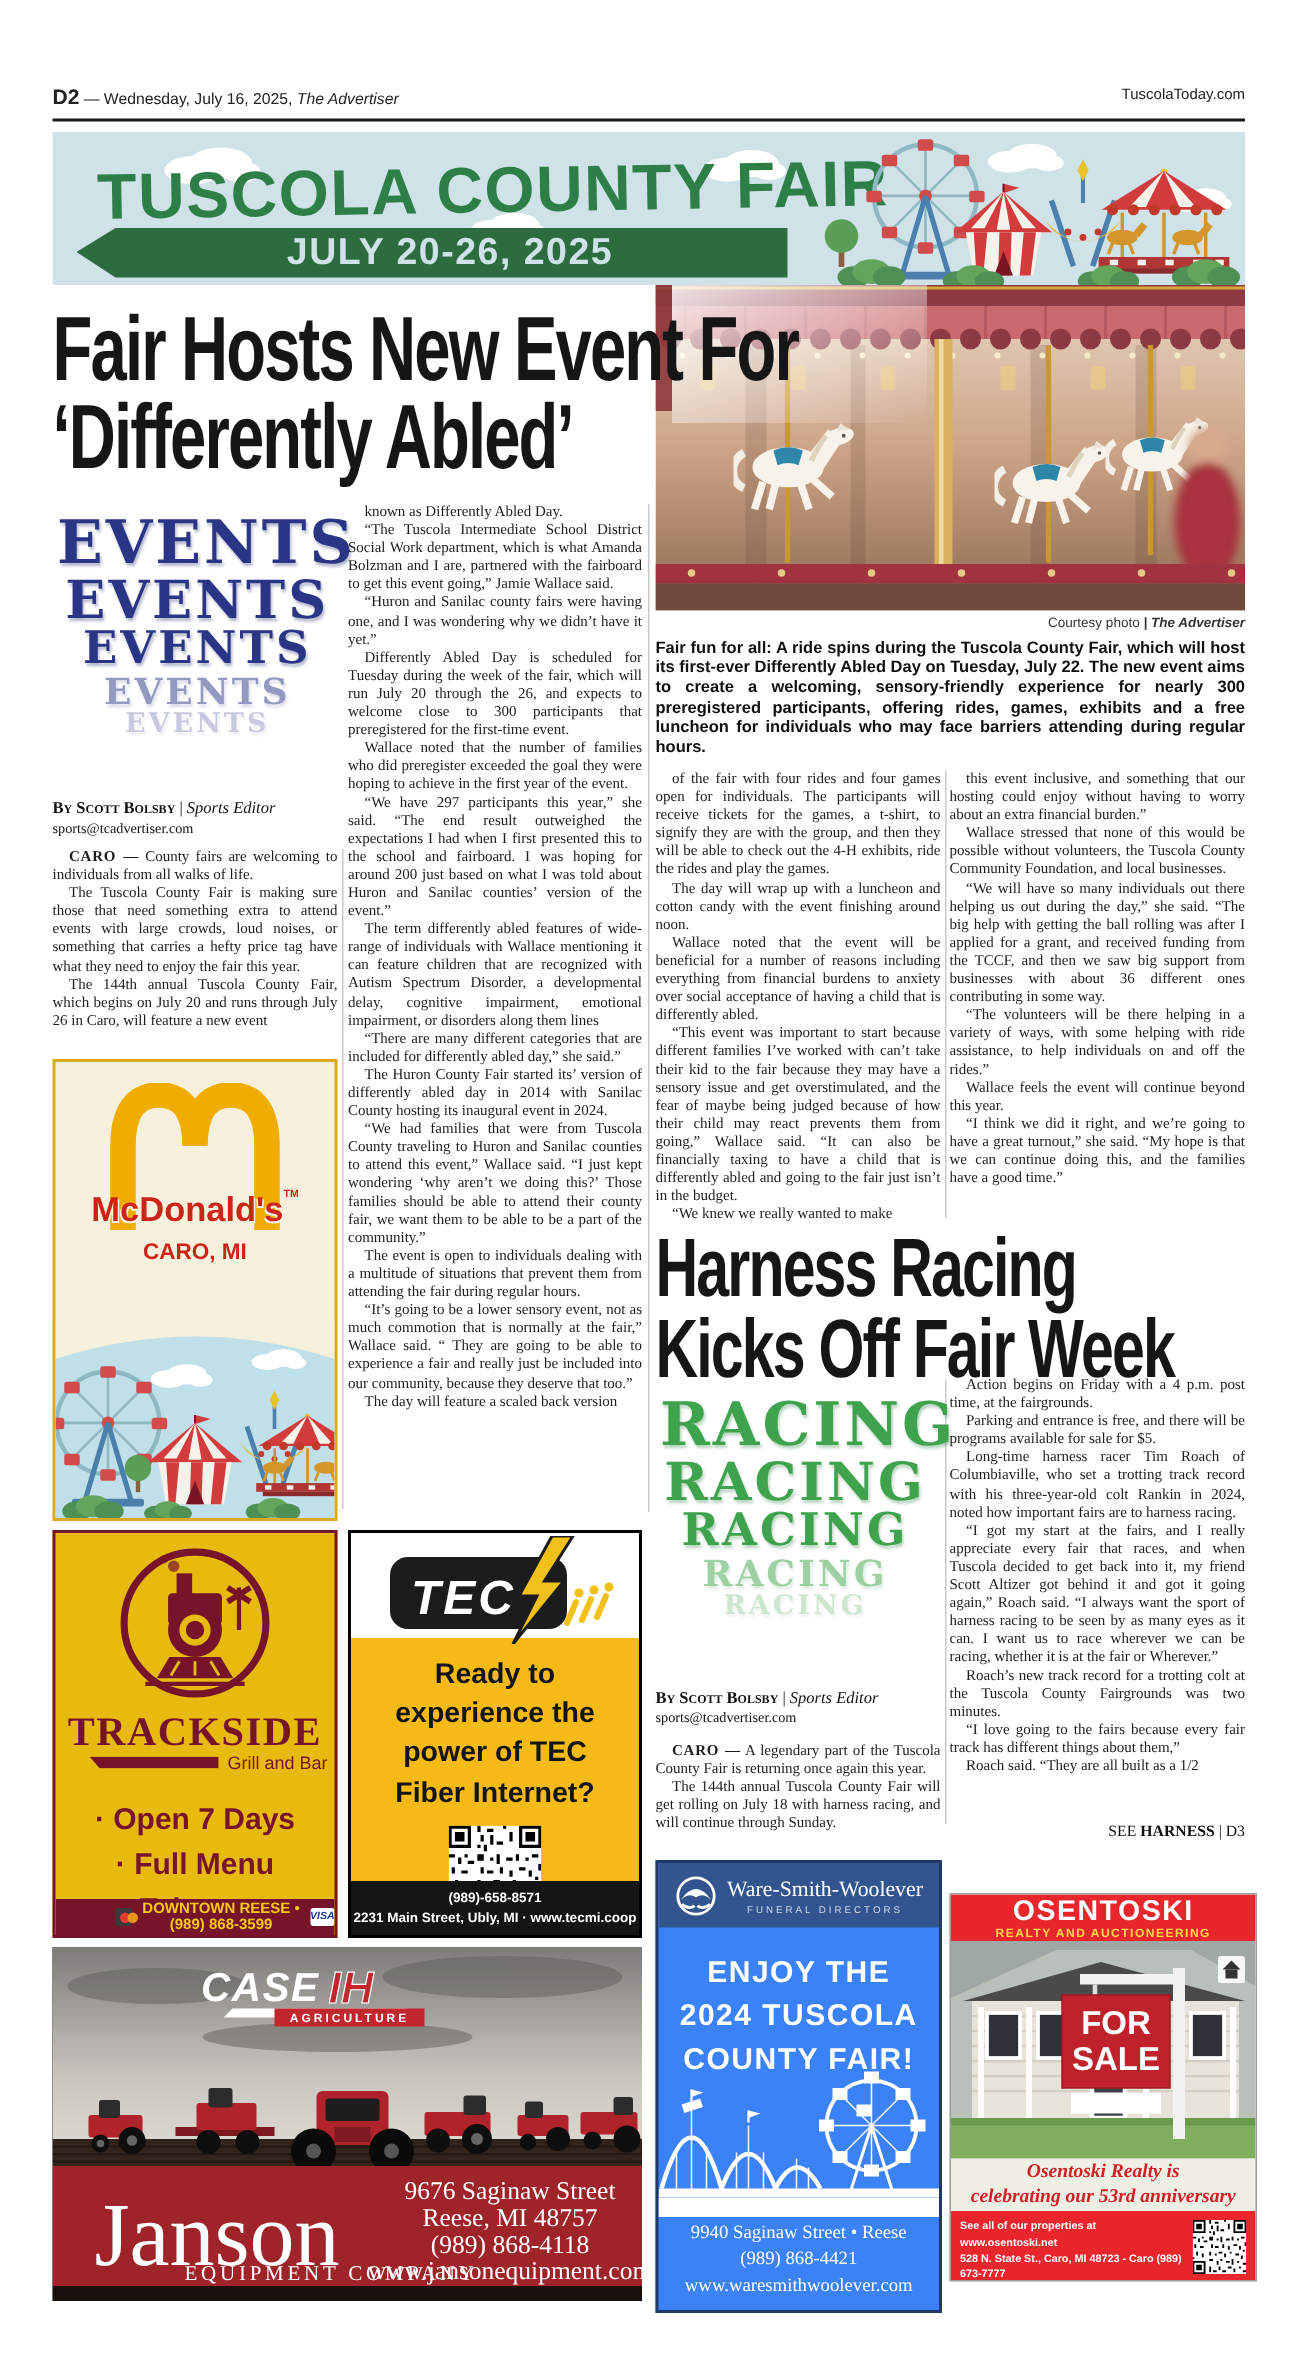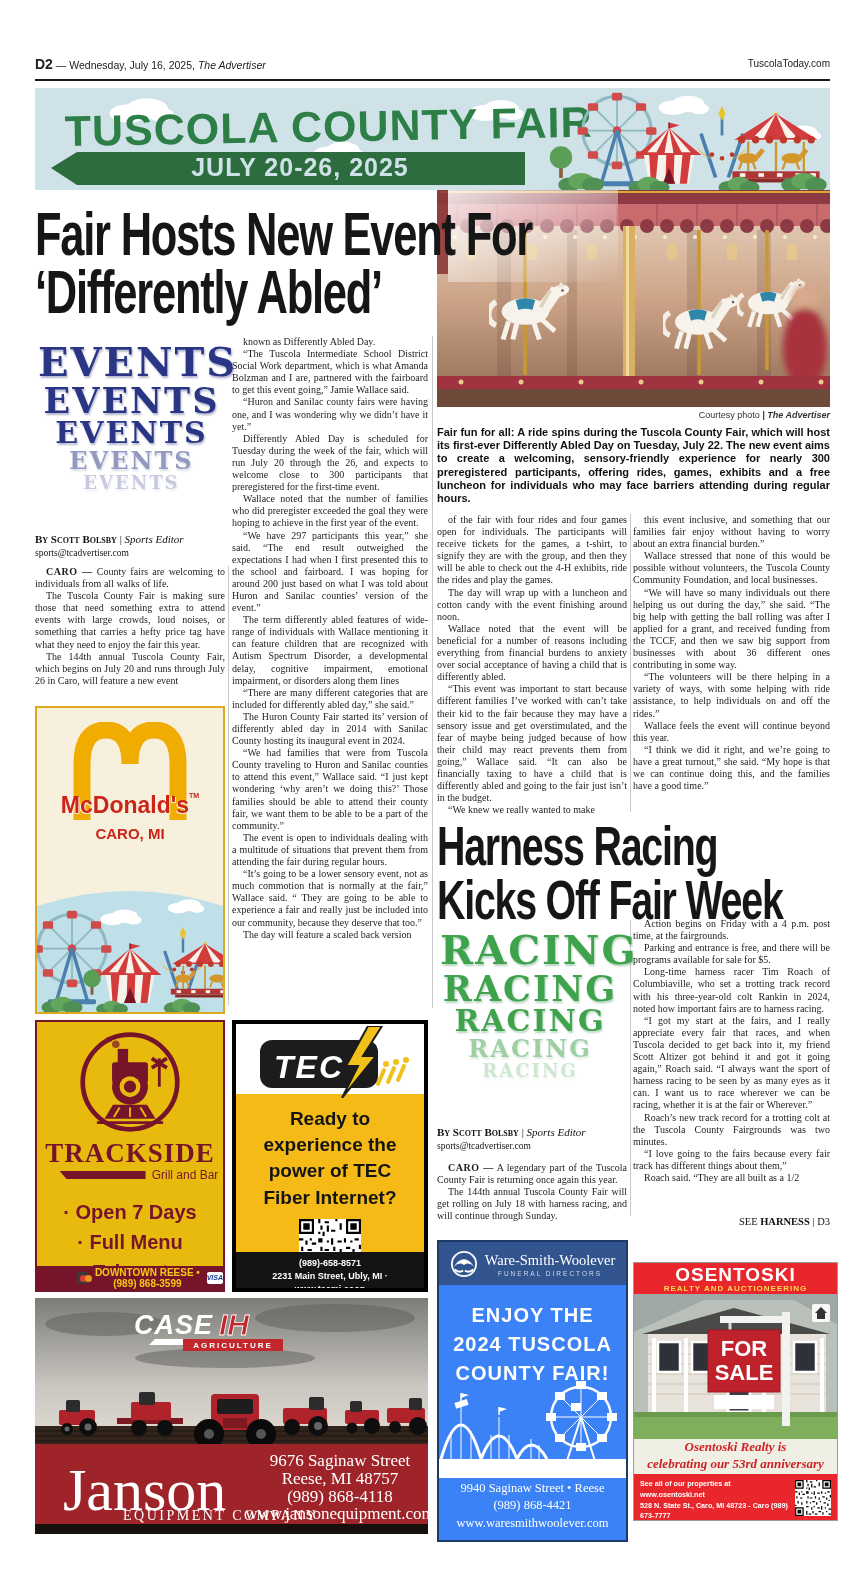--- a/index.html
+++ b/index.html
@@ -69,21 +69,21 @@
                 display: flex; align-items: center; justify-content: center; gap: 5px; padding-left: 40px; }
   .trk-footer-text { font-family: "Liberation Sans", sans-serif; font-weight: bold; font-size: 10px; color: #f6c913; }
   .card-mc { width: 18px; height: 12px; background: #3a3a3a; border-radius: 2px; position: relative; }
   .card-mc i { position: absolute; top: 3px; width: 7px; height: 7px; border-radius: 50%; }
   .card-mc .c1 { left: 3px; background: #e03c31; } .card-mc .c2 { left: 8px; background: #f6a21c; opacity: .9; }
   .card-visa { width: 20px; height: 12px; background: #fff; border-radius: 2px; color: #1a3b8f;
                font-family: "Liberation Sans", sans-serif; font-weight: bold; font-style: italic;
                font-size: 7px; line-height: 12px; text-align: center; }
 
   
-  .ad-tec { background: #fff; border: 4px solid #000000; text-align: center; }
+  .ad-tec { background: #fff; border: 2px solid #000000; text-align: center; }
   .tec-yellow { position: absolute; left: 0; right: 0; top: 70px; bottom: 36px; background: #f6ba17; }
   .tec-lines { margin-top: 12px; }
   .tec-lines div { font-family: "Liberation Sans", sans-serif; font-weight: bold; font-size: 19px; color: #141414; line-height: 1.38; }
   .tec-footer { position: absolute; left: 0; right: 0; bottom: 0; height: 36px; background: #141414; padding-top: 5px; }
   .tec-footer div { font-family: "Liberation Sans", sans-serif; font-weight: bold; color: #fff; font-size: 9px; line-height: 1.45; }
 
   
   .ad-jan { background: #17100c; }
 
   
@@ -446,21 +446,21 @@
     <div>
         <p class="para">of the fair with four rides and four games open for individuals. The participants will receive tickets for the games, a t-shirt, to signify they are with the group, and then they will be able to check out the 4-H exhibits, ride the rides and play the games.</p>
         <p class="para">The day will wrap up with a luncheon and cotton candy with the event finishing around noon.</p>
         <p class="para">Wallace noted that the event will be beneficial for a number of reasons including everything from financial burdens to anxiety over social acceptance of having a child that is differently abled.</p>
         <p class="para">“This event was important to start because different families I’ve worked with can’t take their kid to the fair because they may have a sensory issue and get overstimulated, and the fear of maybe being judged because of how their child may react prevents them from going,” Wallace said. “It can also be financially taxing to have a child that is differently abled and going to the fair just isn’t in the budget.</p>
         <p class="para">“We knew we really wanted to make</p>
       </div>
   </div>
   <div class="abs bodytext" style="left:633px; top:514px; width:197px; height:300px;">
     <div>
-        <p class="para">this event inclusive, and something that our families fair enjoy without having to worry about an extra financial burden.”</p>
+        <p class="para">this event inclusive, and something that our hosting could enjoy without having to worry about an extra financial burden.”</p>
         <p class="para">Wallace stressed that none of this would be possible without volunteers, the Tuscola County Community Foundation, and local businesses.</p>
         <p class="para">“We will have so many individuals out there helping us out during the day,” she said. “The big help with getting the ball rolling was after I applied for a grant, and received funding from the TCCF, and then we saw big support from businesses with about 36 different ones contributing in some way.</p>
         <p class="para">“The volunteers will be there helping in a variety of ways, with some helping with ride assistance, to help individuals on and off the rides.”</p>
         <p class="para">Wallace feels the event will continue beyond this year.</p>
         <p class="para">“I think we did it right, and we’re going to have a great turnout,” she said. “My hope is that we can continue doing this, and the families have a good time.”</p>
       </div>
   </div>
 
   <div class="abs colrule" style="left:228px; top:566px; height:440px;"></div>
   <div class="abs colrule" style="left:432px; top:336px; height:672px;"></div>

